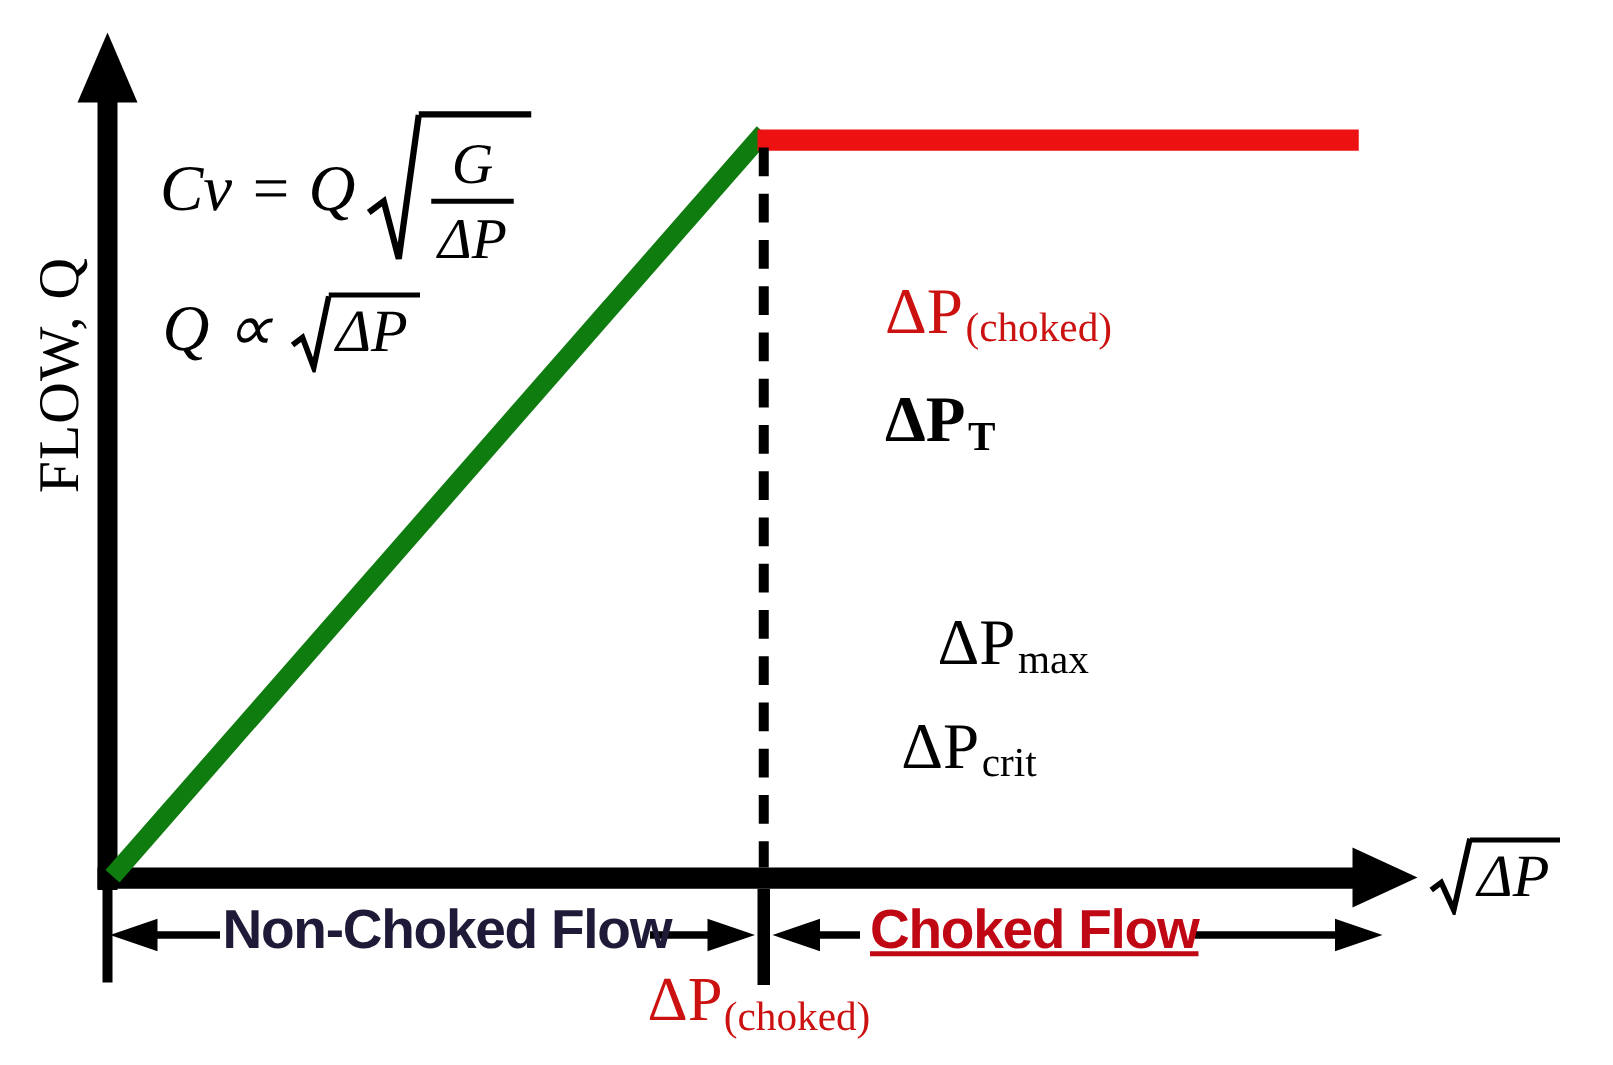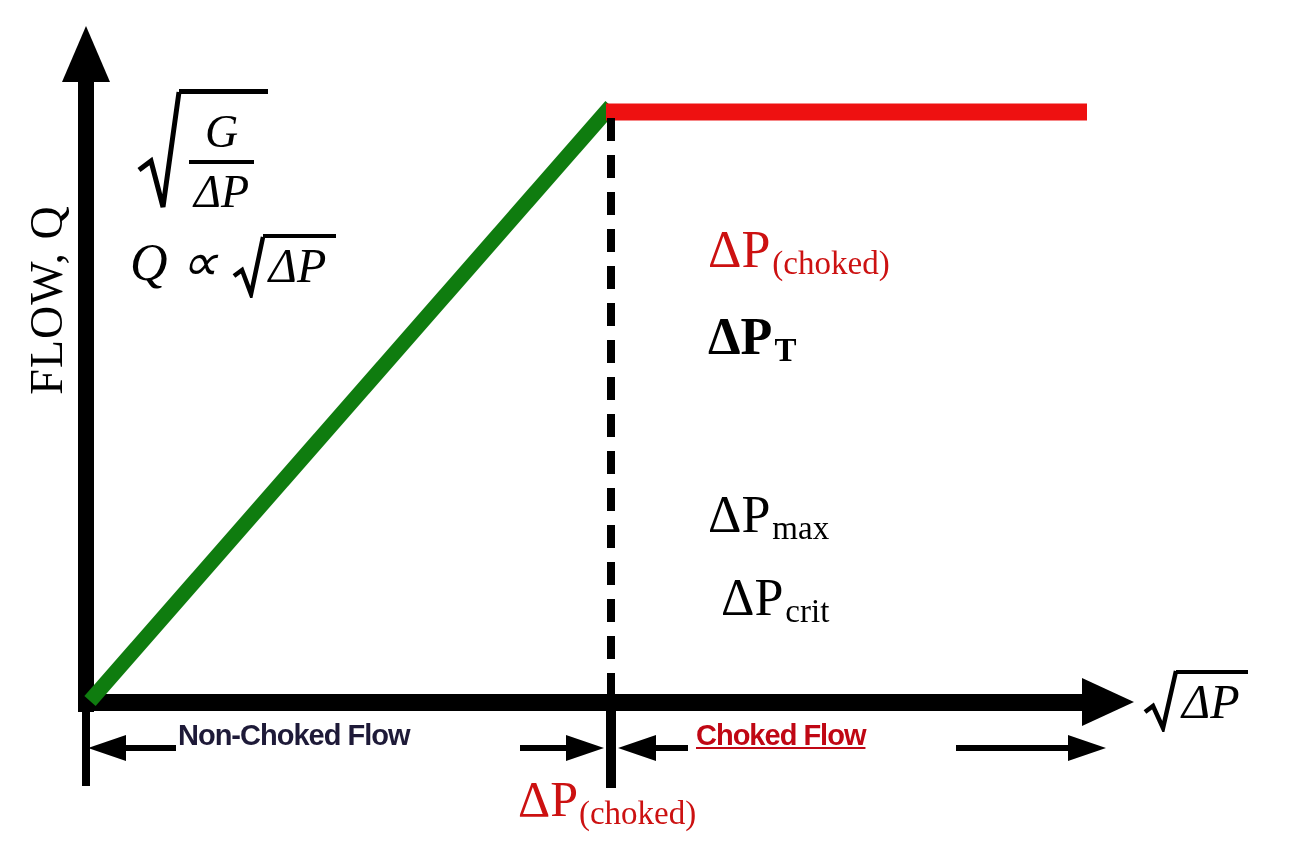--- a/index.html
+++ b/index.html
@@ -49,35 +49,35 @@
   .x-axis-label { position: absolute; left: 1143px; top: 668px; font-size: 48px; font-style: italic; }
   .x-axis-label .radicand { border-top-width: 4px; margin-top: 2px; padding: 2px 8px 0 6px; line-height: 1.1; }
 
   
   .dp-label { position: absolute; left: 708px; font-size: 52px; line-height: 1.15; white-space: nowrap; }
   .dp-label .sub { font-size: 33px; position: relative; top: 0.22em; margin-left: 2px; }
   .dp-label.red { color: #cc1111; }
   .dp-1 { top: 220px; }
   .dp-2 { top: 307px; font-weight: bold; }
   .dp-3 { top: 397px; }
-  .dp-4 { top: 485px; }
+  .dp-4 { top: 485px; margin-left: 42px; }
   .dp-5 { top: 568px; margin-left: 13px; }
 
   
   .breakpoint-label {
     position: absolute; left: 518px; top: 772px;
     font-size: 50px; line-height: 1.1; color: #cc1111; white-space: nowrap;
   }
   .breakpoint-label .sub { font-size: 33px; position: relative; top: 0.25em; margin-left: 1px; }
 
   
   .region-label {
     position: absolute; top: 719px;
     font-family: "Liberation Sans", sans-serif;
-    font-size: 29px; font-weight: 700; letter-spacing: -1px;
+    font-size: 44px; font-weight: 700; letter-spacing: -1px;
     white-space: nowrap;
   }
   .region-nonchoked { left: 178px; color: #1e1a38; }
   .region-choked { left: 696px; color: #c00714; text-decoration: underline; }
 </style>
 </head>
 <body>
 
 <div class="stage">
 
@@ -102,20 +102,21 @@
 
     <polygon points="618,748 656,735 656,761" fill="#000"></polygon>
     <line x1="652" y1="748" x2="688" y2="748" stroke="#000" stroke-width="6"></line>
     <line x1="956" y1="748" x2="1070" y2="748" stroke="#000" stroke-width="6"></line>
     <polygon points="1106,748 1068,735 1068,761" fill="#000"></polygon>
   </svg>
 
   <div class="y-title">FLOW, Q</div>
 
   <div class="equation eq1">
+    <span class="lhs">Cv = Q</span>
     <span class="sqrt">
       <svg class="radsign" width="46" height="124" viewBox="0 0 46 124">
         <polyline points="3,82 15,73 27,119 43,4" fill="none" stroke="#000" stroke-width="5"></polyline>
       </svg>
       <span class="radicand">
         <span class="frac">
           <span class="num">G</span>
           <span class="den">ΔP</span>
         </span>
       </span>

